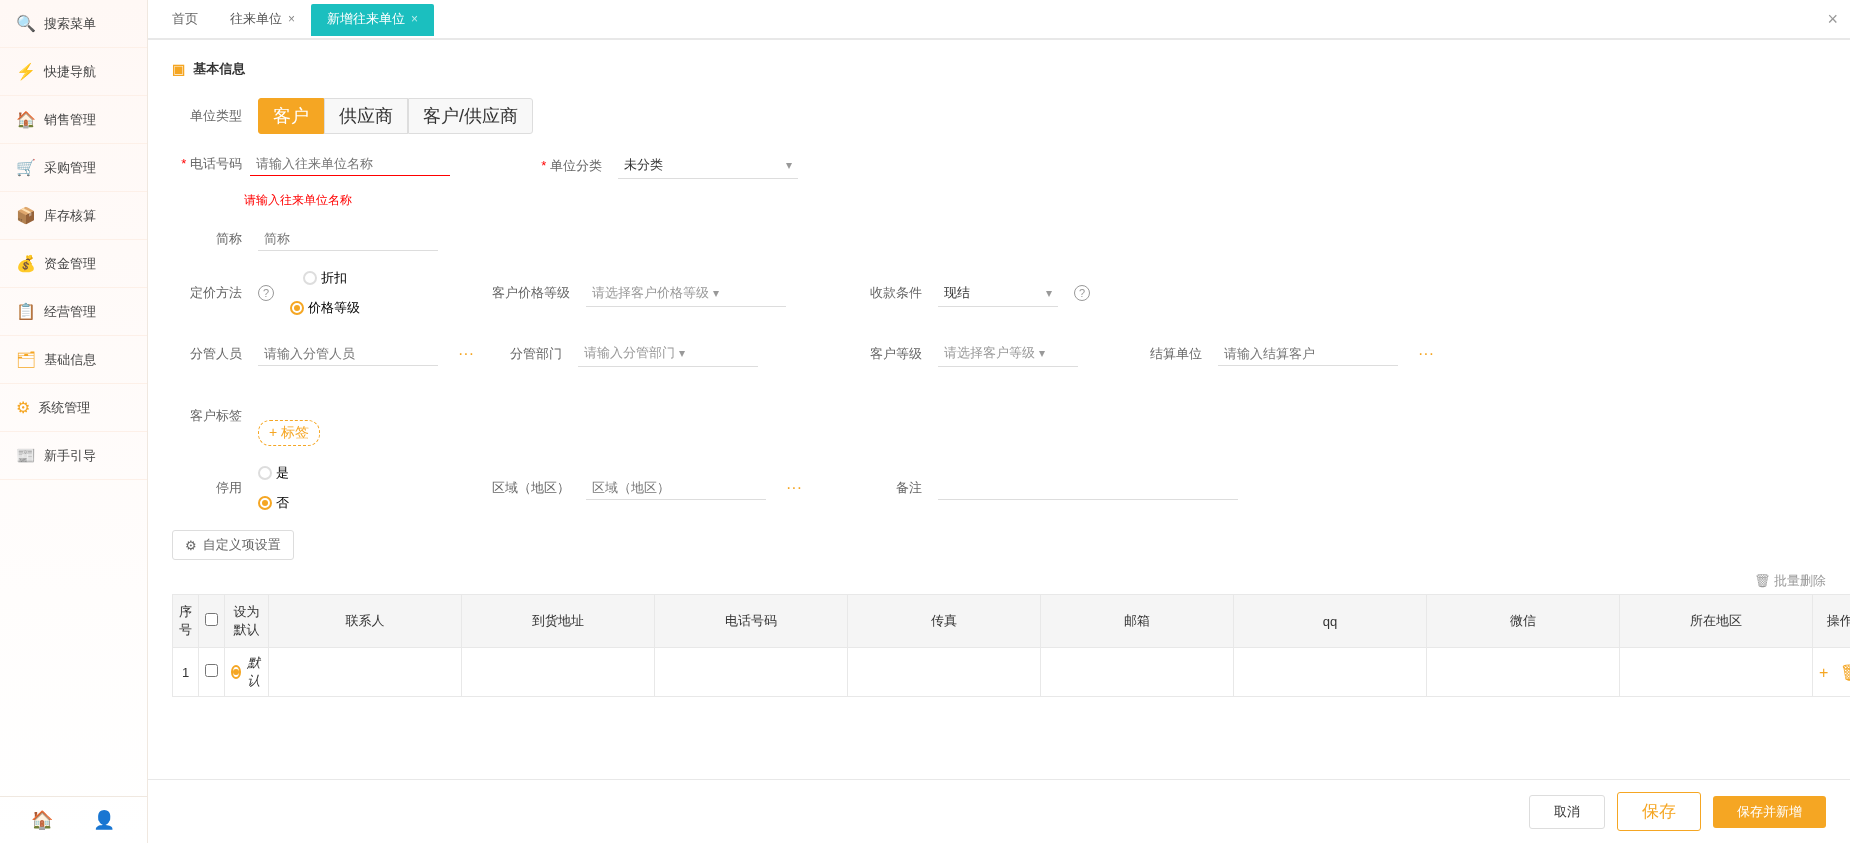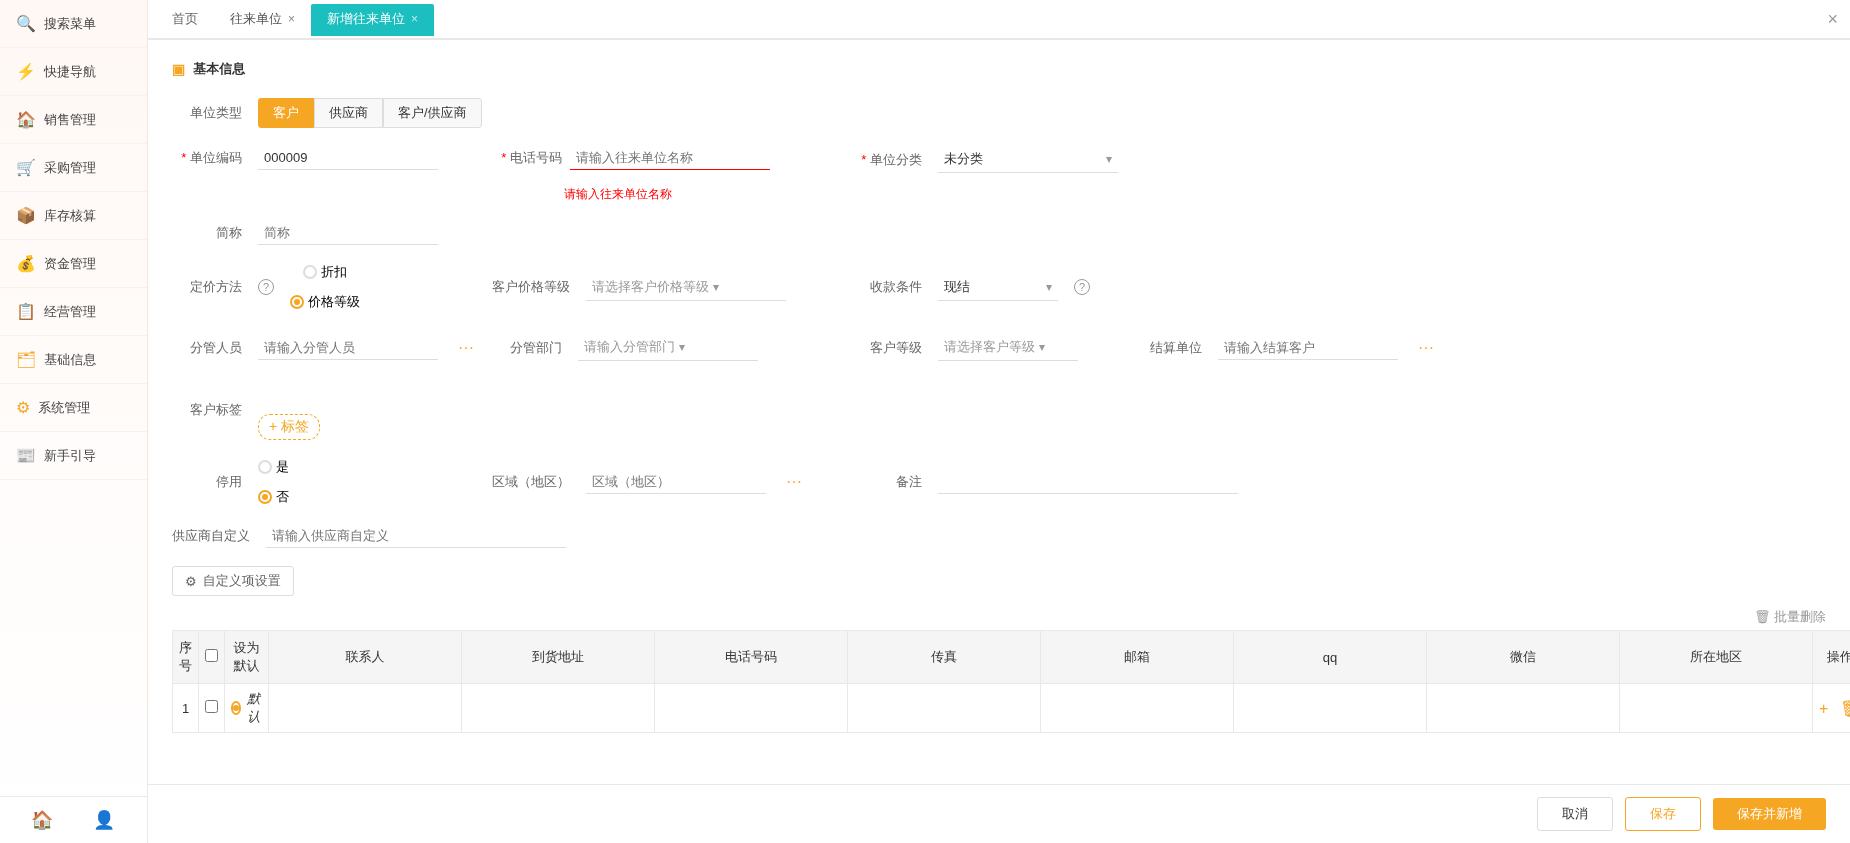--- a/index.html
+++ b/index.html
@@ -127,21 +127,21 @@
     .form-control.error-border { border-bottom-color: #f00; }
     .error-tip { color: #f00; font-size: 12px; margin-top: 2px; }
 
     
     .unit-type-group { display: flex; gap: 0; }
     .unit-type-btn {
       padding: 5px 14px;
       border: 1px solid #ddd;
       background: #f8f8f8;
       cursor: pointer;
-      font-size: 13px;
+      font-size: 18px;
       color: #333;
     }
     .unit-type-btn.active {
       background: #f5a623;
       color: #fff;
       border-color: #f5a623;
     }
     .unit-type-btn:first-child { border-radius: 3px 0 0 3px; }
     .unit-type-btn:last-child { border-radius: 0 3px 3px 0; }
 
@@ -270,21 +270,21 @@
       font-size: 13px;
     }
     .btn-save {
       padding: 7px 24px;
       border: none;
       background: #fff;
       cursor: pointer;
       color: #f5a623;
       border: 1px solid #f5a623;
       border-radius: 3px;
-      font-size: 13px;
+      font-size: 17px;
     }
     .btn-save-new {
       padding: 7px 24px;
       border: none;
       background: #f5a623;
       cursor: pointer;
       color: #fff;
       border-radius: 3px;
       font-size: 13px;
     }
@@ -380,24 +380,20 @@
         <div class="unit-type-group">
           <button class="unit-type-btn active">客户</button>
           <button class="unit-type-btn">供应商</button>
           <button class="unit-type-btn">客户/供应商</button>
         </div>
       </div>
     </div>
 
     
     <div class="form-row" style="align-items:flex-start;">
-      <div class="form-field" style="flex:0 0 320px;">
-        <span class="form-label required">单位编码</span>
-        <input class="form-control" type="text" style="width: 180px;" value="000009">
-      </div>
       <div class="form-field" style="flex:0 0 360px; flex-direction:column; align-items:flex-start;">
         <div style="display:flex;align-items:center;gap:8px;">
           <span class="form-label required">电话号码</span>
           <input class="form-control error-border" type="text" style="width: 200px; border-bottom-color: rgb(255, 0, 0);" placeholder="请输入往来单位名称">
         </div>
         <div style="padding-left:72px;">
           <span class="error-tip">请输入往来单位名称</span>
         </div>
       </div>
       <div class="form-field" style="flex:0 0 320px;">
@@ -506,26 +502,20 @@
         <input class="form-control" type="text" style="width: 180px;" placeholder="区域（地区）">
         <span class="more-dots">···</span>
       </div>
       <div class="form-field" style="flex:1;">
         <span class="form-label">备注</span>
         <input class="form-control" type="text" style="width: 300px;">
       </div>
     </div>
 
     
-    <div class="form-row">
-      <div class="form-field">
-        <span class="form-label">供应商自定义</span>
-        <input class="form-control" type="text" style="width: 300px;" placeholder="请输入供应商自定义">
-      </div>
-    </div>
 
     
     <div class="custom-settings-btn">
       <span>⚙</span>
       <span>自定义项设置</span>
     </div>
 
     
     <div class="batch-delete">
       <span>🗑</span>

